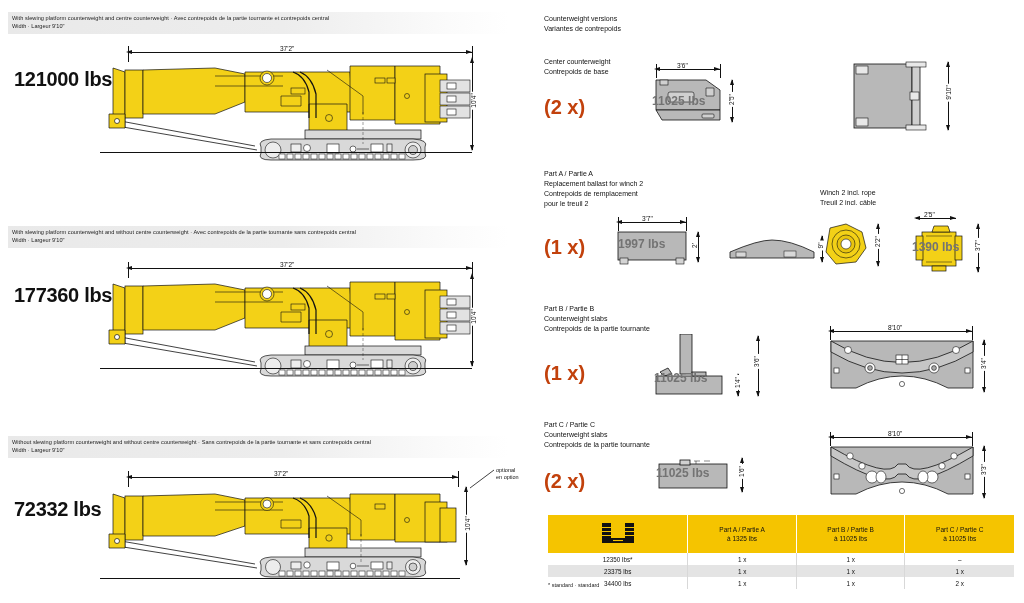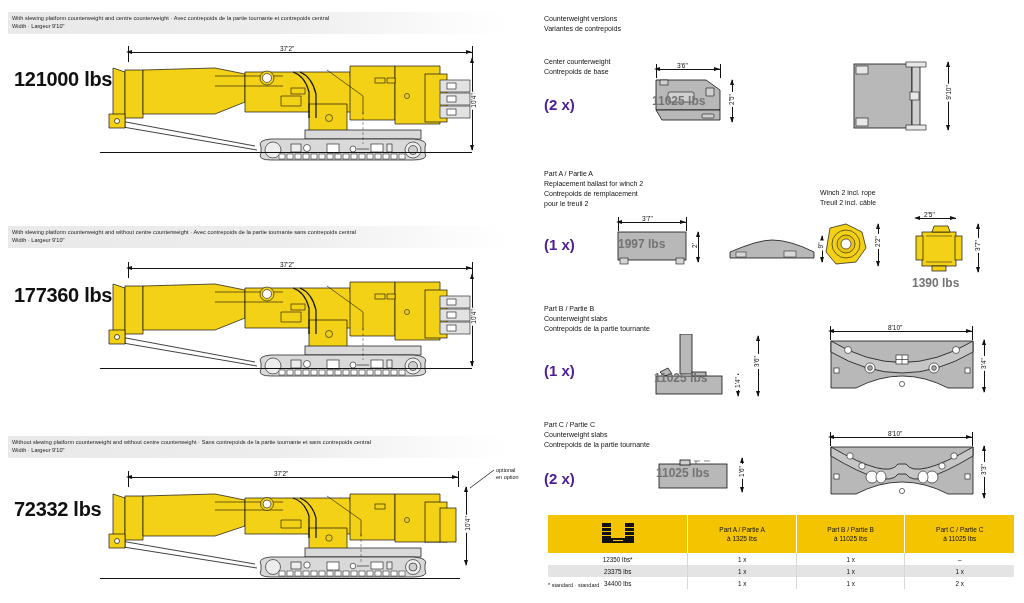--- a/index.html
+++ b/index.html
@@ -50,21 +50,21 @@
   .arrow-u { border-left: 2.5px solid transparent; border-right: 2.5px solid transparent; border-bottom: 6px solid #111; }
   .arrow-d { border-left: 2.5px solid transparent; border-right: 2.5px solid transparent; border-top: 6px solid #111; }
 
   .ground { position: absolute; height: 1px; background: #111; }
 
   .opt-note { position: absolute; font-size: 5.5px; line-height: 7px; color: #111; white-space: nowrap; }
 
   
   .right-col { position: absolute; left: 530px; top: 0; width: 494px; height: 603px; }
   .sec-title { position: absolute; font-size: 7px; line-height: 9.6px; color: #111; white-space: nowrap; }
-  .qty { position: absolute; font-size: 15px; font-weight: bold; color: #4c1d95; }
+  .qty { position: absolute; font-size: 20px; font-weight: bold; color: #c2410c; }
   .wt-badge {
     position: absolute; font-size: 12px; font-weight: bold; color: #737373;
     background: transparent; white-space: nowrap;
   }
 
   
   .cw-table { position: absolute; left: 548px; top: 515px; width: 466px; }
   .cw-table table { border-collapse: collapse; width: 100%; }
   .cw-table thead th {
     background: #f5c400; color: #111; font-size: 6.5px; font-weight: normal;
@@ -507,21 +507,21 @@
         <rect x="8" y="8" width="34" height="34"></rect>
         <rect x="2" y="12" width="7" height="24"></rect>
         <rect x="41" y="12" width="7" height="24"></rect>
         <path d="M20 2 L34 2 L36 8 L18 8 Z"></path>
         <rect x="18" y="42" width="14" height="5"></rect>
       </g>
       <g stroke="#111" stroke-width="0.5" fill="none">
         <path d="M12 12 L38 12 M12 38 L38 38"></path>
       </g>
     </svg>
-    <div class="wt-badge" style="left:382px; top:240px;margin-top:36px;">1390 lbs</div>
+    <div class="wt-badge" style="left:382px; top:240px;">1390 lbs</div>
 
     <div class="dimline dim-v" style="left:448px; top:224px; height:48px;"></div>
     <div class="arrow-u" style="left:445.5px; top:223px;"></div>
     <div class="arrow-d" style="left:445.5px; top:267px;"></div>
     <div class="dimtext vert" style="left:440px; top:242px;">3'7"</div>
 
     <div class="sec-title" style="left:14px; top:304px;">Part B / Partie B</div>
     <div class="sec-title" style="left:14px; top:314px;">Counterweight slabs</div>
     <div class="sec-title" style="left:14px; top:324px;">Contrepoids de la partie tournante</div>
     <div class="qty" style="left:14px; top:362px;">(1 x)</div>

